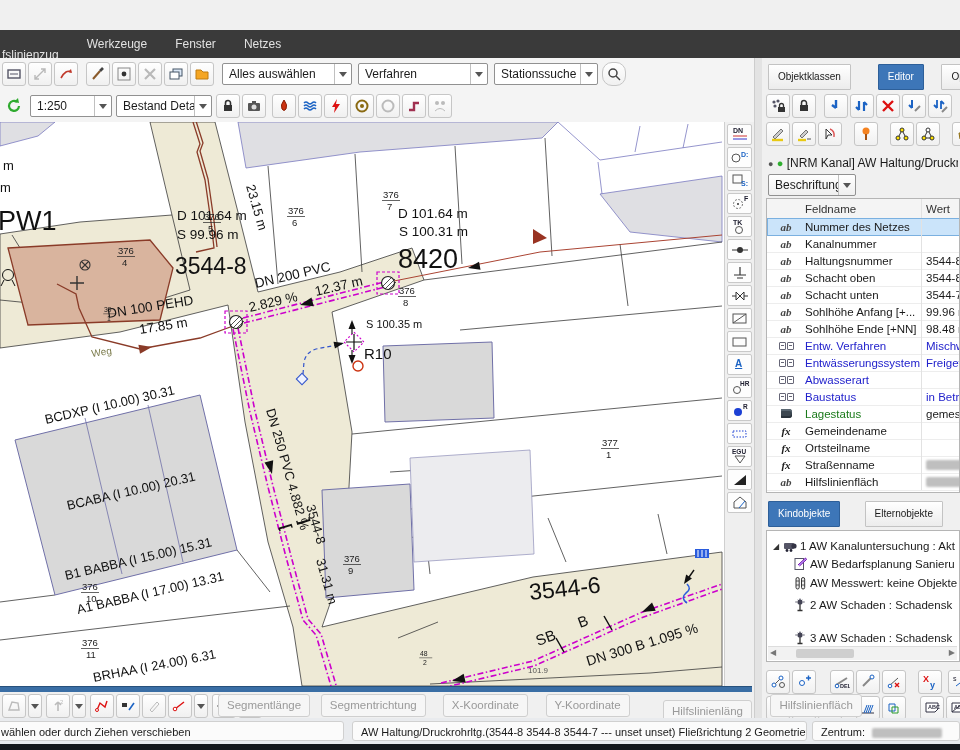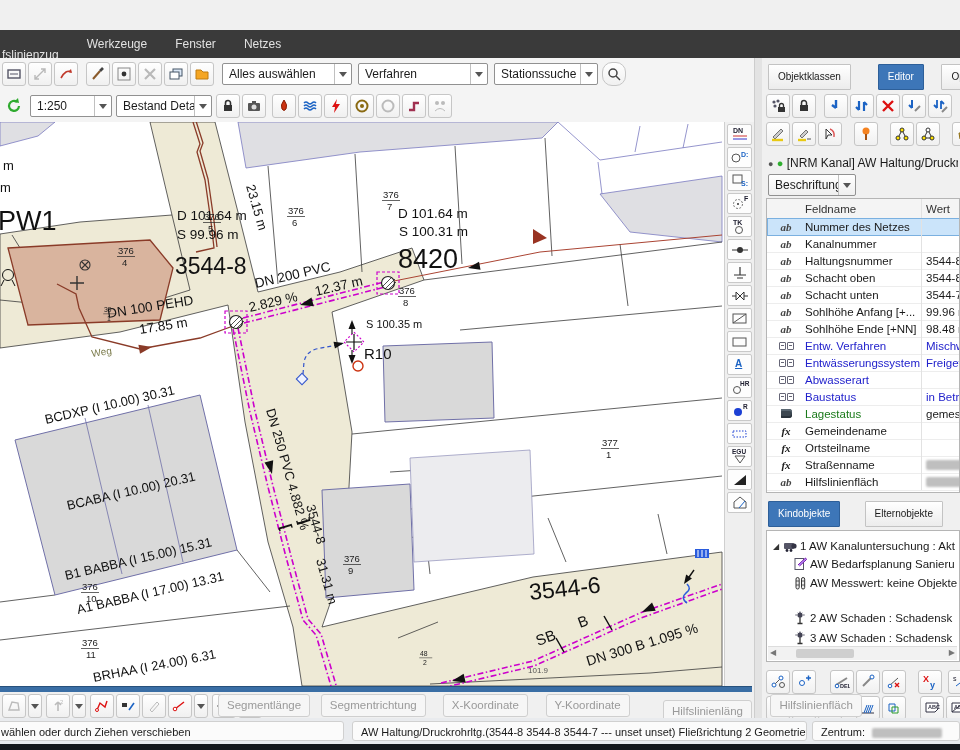--- a/index.html
+++ b/index.html
@@ -790,21 +790,21 @@
         <div class="trow" style="left: 6px; top: 42.8px;">
           <span class="exp"></span>
     <span style="width:10px"></span>
     <svg width="14" height="14" viewBox="0 0 14 14">
             <rect x="3" y="1.5" width="3.2" height="11.5" rx="1.6" fill="#eee" stroke="#333"></rect>
             <rect x="8.5" y="1.5" width="3.2" height="11.5" rx="1.6" fill="#eee" stroke="#333"></rect>
             <path d="M3,5 h3 M8.5,5 h3 M3,9 h3 M8.5,9 h3" stroke="#333" stroke-width="0.8"></path>
           </svg>
     <span>AW Messwert: keine Objekte</span>
         </div>
-        <div class="trow" style="left: 6px; top: 78px;">
+        <div class="trow" style="left: 6px; top: 65px;">
           <span class="exp"></span>
     <span style="width:10px"></span>
     <svg width="14" height="14" viewBox="0 0 14 14">
             <path d="M7,5 V12 M4.5,12.5 h5" stroke="#333" stroke-width="1.3"></path>
             <circle cx="7" cy="4" r="2.6" fill="#445"></circle>
             <path d="M7,0.5 V2 M3.8,4 H2.4 M10.2,4 h1.4 M4.8,1.8 l1,1 M9.2,1.8 l-1,1" stroke="#445"></path>
           </svg>
     <span>2 AW Schaden :  Schadensk</span>
         </div>
         <div class="trow" style="left: 6px; top: 98px;">

